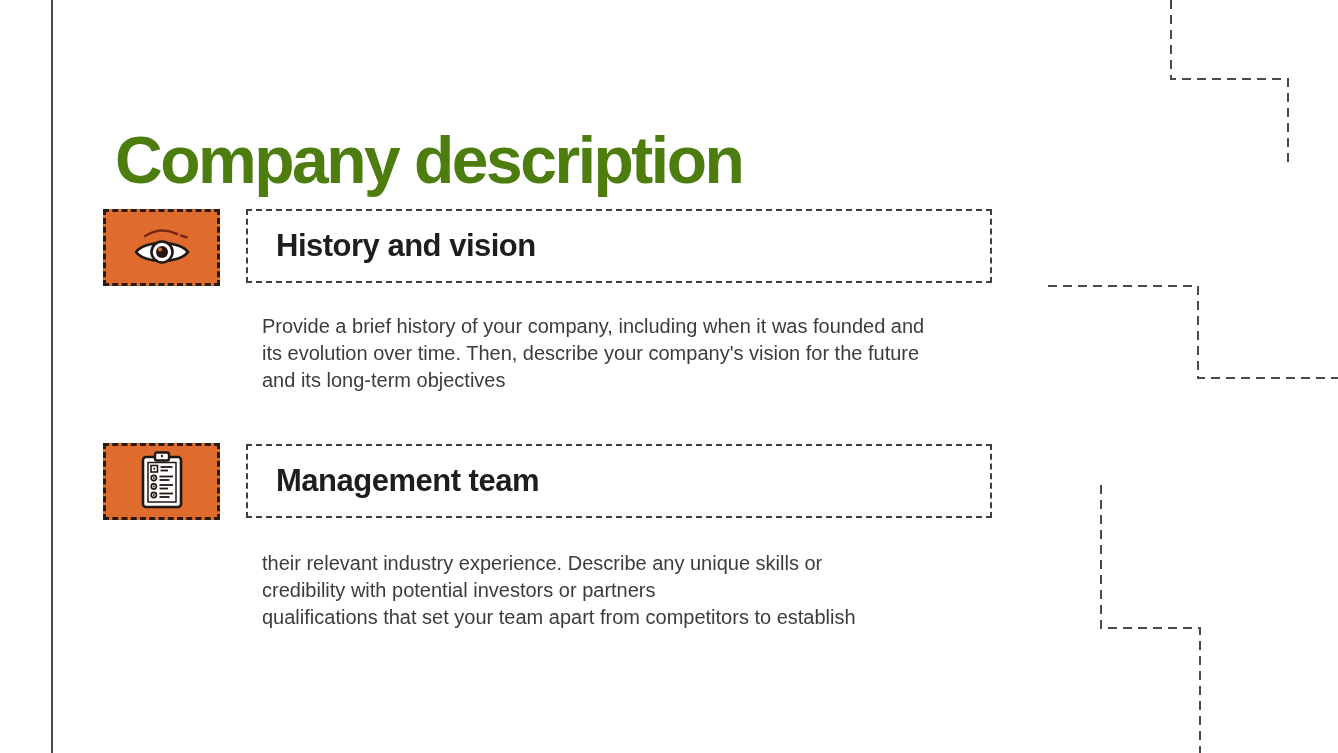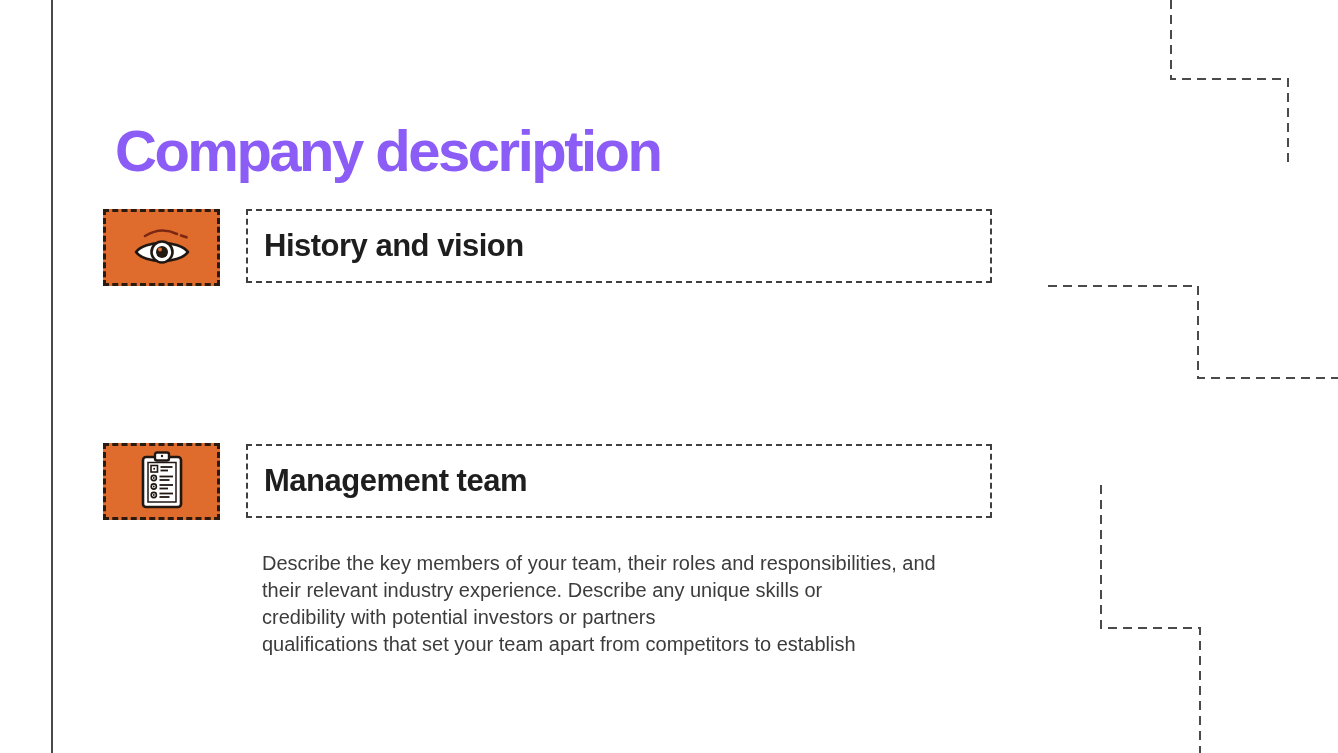--- a/index.html
+++ b/index.html
@@ -25,24 +25,24 @@
   .decor-svg {
     position: absolute;
     left: 0; top: 0;
     width: 1338px; height: 753px;
     pointer-events: none;
   }
 
   .page-title {
     position: absolute;
     left: 115px; top: 78px;
-    font-size: 58px;
+    font-size: 66px;
     font-weight: bold;
     letter-spacing: -2.5px;
-    color: #8b5cf6;
+    color: #4d7c0f;
     white-space: nowrap;
   }
 
   .icon-box {
     position: absolute;
     left: 103px;
     width: 117px; height: 77px;
     box-sizing: border-box;
     background: #DF6C2C;
     border: 3px dashed #2b1a10;
@@ -65,21 +65,21 @@
     background: #ffffff;
   }
   .heading-box.s1 { top: 209px; }
   .heading-box.s2 { top: 444px; text-align: right; }
 
   .section-heading {
     font-size: 31px;
     font-weight: bold;
     letter-spacing: -0.5px;
     color: #1e1e1e;
-    margin: 0;
+    margin: 12px;
   }
 
   .body-text {
     position: absolute;
     left: 262px;
     font-size: 20px;
     line-height: 27px;
     color: #3c3c3c;
   }
   .body-text.s1 { top: 313px; }
@@ -111,20 +111,25 @@
         <circle cx="31" cy="29" r="6" fill="#241a14"></circle>
         <circle cx="29" cy="26.5" r="2" fill="#DF6C2C"></circle>
       </svg>
     </span>
   </div>
 
   <div class="heading-box s1">
     <h2 class="section-heading">History and vision</h2>
   </div>
 
+  <div class="body-text s1">
+    <div class="body-line">Provide a brief history of your company, including when it was founded and</div>
+    <div class="body-line">its evolution over time. Then, describe your company's vision for the future</div>
+    <div class="body-line">and its long-term objectives</div>
+  </div>
 
   <div class="icon-box s2">
     <span>
       <svg width="46" height="60" viewBox="0 0 46 60" xmlns="http://www.w3.org/2000/svg">
         <rect x="4" y="7" width="38" height="50" rx="3" fill="#ffffff" stroke="#201713" stroke-width="2.6"></rect>
         <rect x="9" y="12.5" width="28" height="39.5" fill="#ffffff" stroke="#201713" stroke-width="1.5"></rect>
         <rect x="16" y="2.5" width="14" height="8" rx="2" fill="#ffffff" stroke="#201713" stroke-width="2.4"></rect>
         <circle cx="23" cy="6" r="1.2" fill="#201713"></circle>
         <rect x="12" y="15.5" width="6.5" height="6.5" fill="#ffffff" stroke="#201713" stroke-width="1.6"></rect>
         <circle cx="15.2" cy="18.7" r="1" fill="#201713"></circle>
@@ -144,19 +149,18 @@
         <line x1="20.5" y1="47" x2="30.5" y2="47" stroke="#201713" stroke-width="1.8"></line>
       </svg>
     </span>
   </div>
 
   <div class="heading-box s2">
     <h2 class="section-heading">Management team</h2>
   </div>
 
   <div class="body-text s2">
-    <div class="body-line">Describe the key members of your team, their roles and responsibilities, and</div>
     <div class="body-line">their relevant industry experience. Describe any unique skills or</div>
     <div class="body-line">credibility with potential investors or partners</div>
     <div class="body-line">qualifications that set your team apart from competitors to establish</div>
   </div>
 
 </div>
 
 </body></html>

